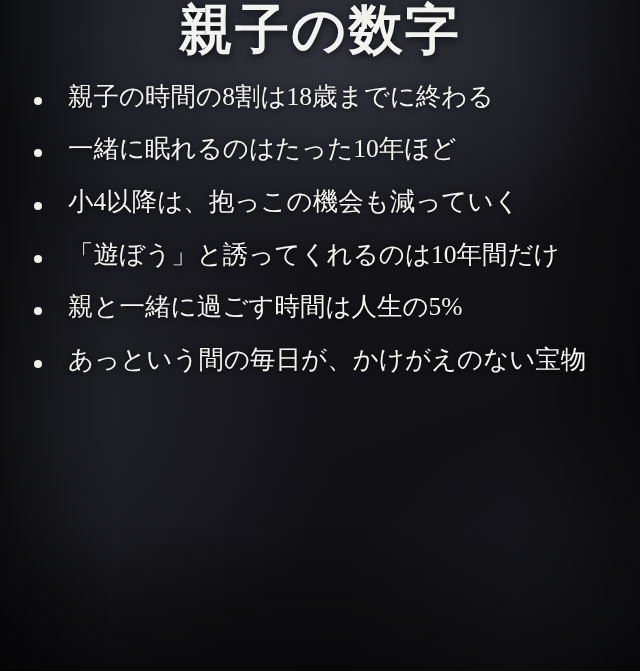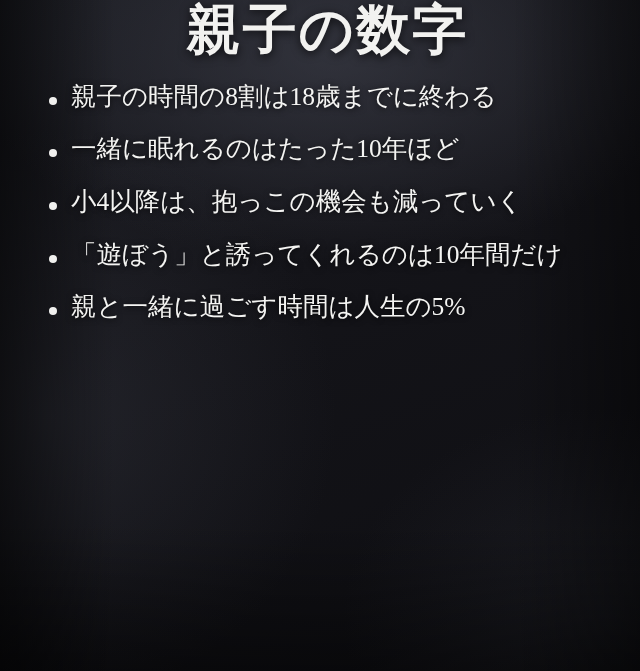--- a/index.html
+++ b/index.html
@@ -17,21 +17,20 @@
     position: relative;
     width: 640px;
     height: 671px;
     box-sizing: border-box;
     background:
       radial-gradient(ellipse 520px 300px at 52% 8%, rgba(70,72,84,0.55) 0%, rgba(30,31,38,0.0) 70%),
       radial-gradient(ellipse 420px 420px at 8% 62%, rgba(58,60,70,0.38) 0%, rgba(20,20,26,0.0) 68%),
       radial-gradient(ellipse 380px 300px at 95% 92%, rgba(54,56,66,0.30) 0%, rgba(18,18,24,0.0) 70%),
       linear-gradient(160deg, #1b1c22 0%, #141419 40%, #0e0e12 100%);
     overflow: hidden;
-    padding-left: 15px;
   }
   
   .slide::after {
     content: "";
     position: absolute;
     inset: 0;
     pointer-events: none;
     background:
       linear-gradient(90deg, rgba(0,0,0,0.55) 0%, rgba(0,0,0,0.0) 18%, rgba(0,0,0,0.0) 80%, rgba(0,0,0,0.45) 100%),
       linear-gradient(0deg, rgba(0,0,0,0.45) 0%, rgba(0,0,0,0.0) 22%);
@@ -69,20 +68,21 @@
   .dot {
     flex: 0 0 auto;
     width: 8px;
     height: 8px;
     border-radius: 50%;
     background: #f0f0ee;
     margin: 16px 14px 0 0;
   }
   .btext {
     flex: 1 1 auto;
+    margin-left: 12px;
   }
   .bullet.clipped {
     overflow: hidden;
   }
 </style>
 </head>
 <body>
 
 <div class="slide">
 
@@ -102,15 +102,19 @@
       <span class="btext">小4以降は、抱っこの機会も減っていく</span>
     </li>
     <li class="bullet">
       <span class="dot"></span>
       <span class="btext">「遊ぼう」と誘ってくれるのは10年間だけ</span>
     </li>
     <li class="bullet">
       <span class="dot"></span>
       <span class="btext">親と一緒に過ごす時間は人生の5%</span>
     </li>
+    <li class="bullet clipped">
+      <span class="dot"></span>
+      <span class="btext">あっという間の毎日が、かけがえのない宝物</span>
+    </li>
   </ul>
 
 </div>
 
 </body></html>

